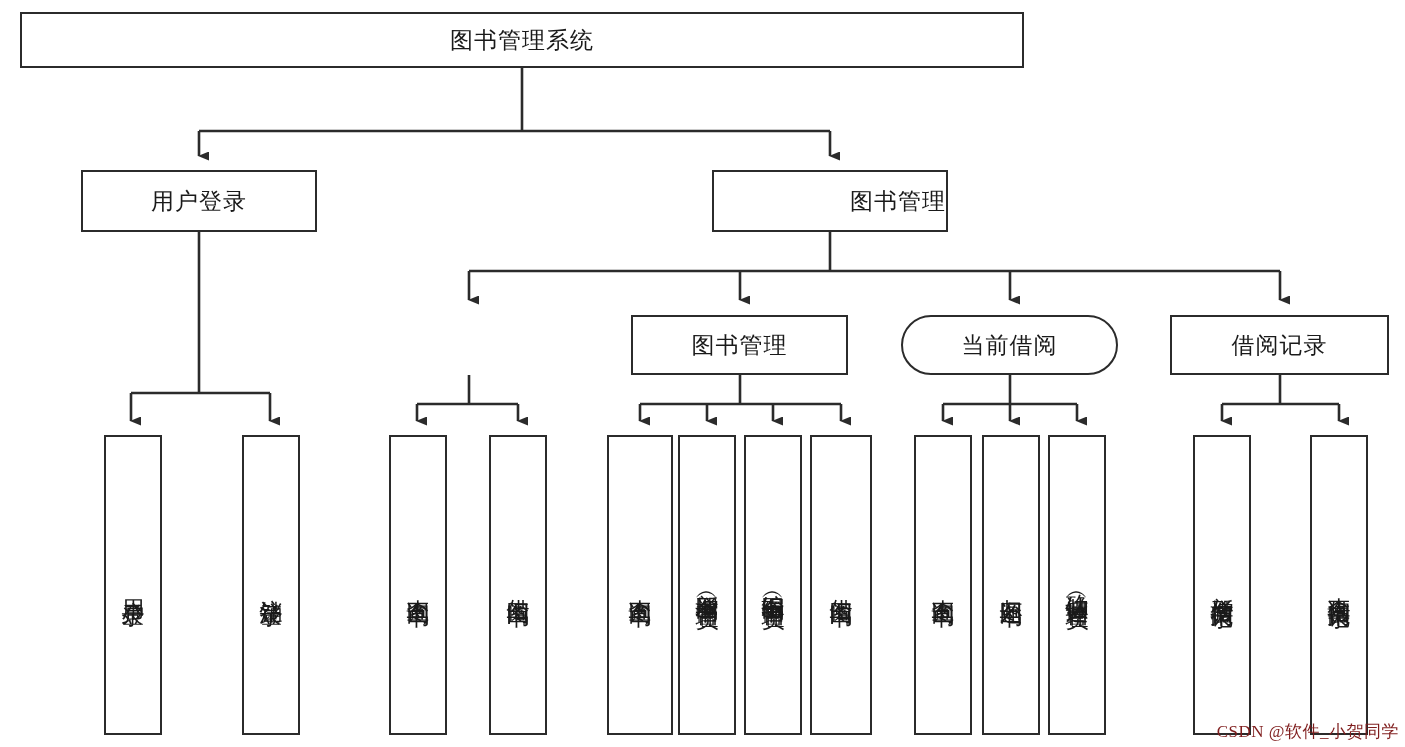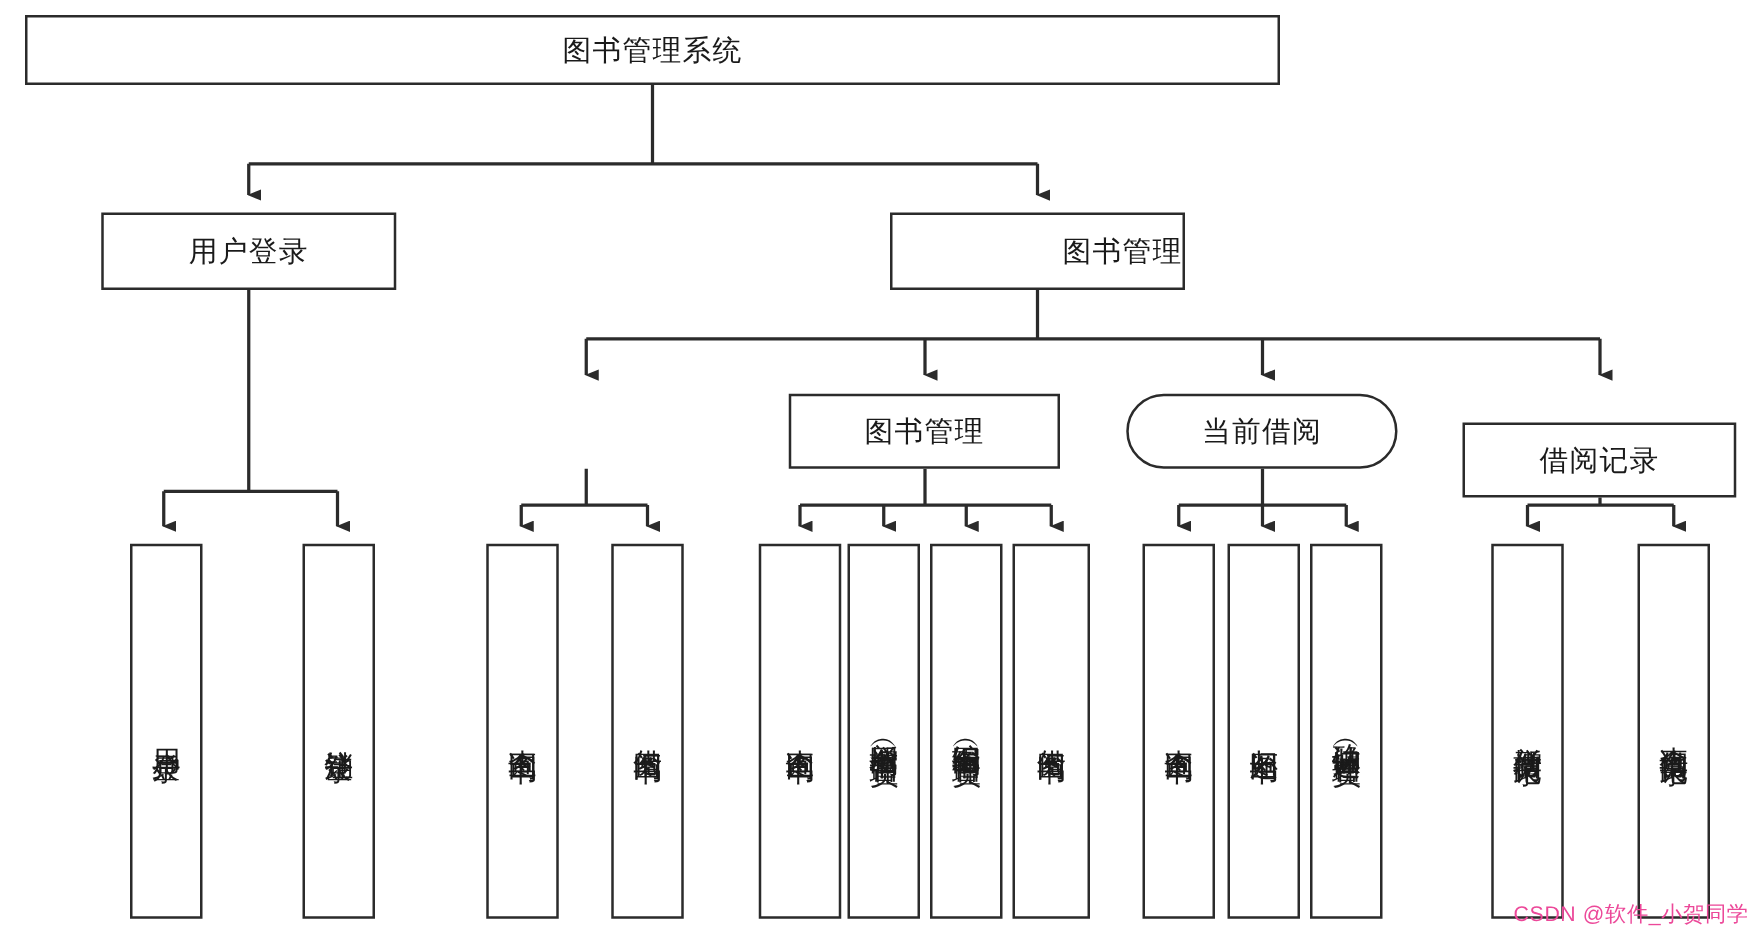--- a/index.html
+++ b/index.html
@@ -54,23 +54,24 @@
     writing-mode: vertical-rl;
     text-orientation: upright;
     display: block;
     max-height: 100%;
   }
   .watermark {
     position: absolute;
     right: 6px;
     bottom: 4px;
     font-size: 17px;
-    color: #ec4899;
+    color: #7f1d1d;
     letter-spacing: 0.5px;
     white-space: nowrap;
+    font-family: Liberation Serif, serif;
   }
 </style>
 </head>
 <body>
 
 <div id="canvas">
 
   <svg id="edges" viewBox="0 0 1405 747">
     <defs>
       <marker id="arrow" markerWidth="9" markerHeight="11" refX="4.5" refY="10" orient="auto" markerUnits="userSpaceOnUse">
@@ -131,21 +132,21 @@
   <div class="node horiz" style="left:712px; top:170px; width:236px; height:62px;justify-content:flex-end;">
     <span>图书管理</span>
   </div>
 
   <div class="node horiz" style="left:631px; top:315px; width:217px; height:60px;">
     <span>图书管理</span>
   </div>
   <div class="node horiz" style="left:901px; top:315px; width:217px; height:60px;border-radius:30px;">
     <span>当前借阅</span>
   </div>
-  <div class="node horiz" style="left:1170px; top:315px; width:219px; height:60px;margin-top:23px;">
+  <div class="node horiz" style="left:1170px; top:315px; width:219px; height:60px;">
     <span>借阅记录</span>
   </div>
 
   <div class="node vert" style="left:104px; top:435px; width:58px; height:300px;">
     <span class="vlabel">用户登录</span>
   </div>
   <div class="node vert" style="left:242px; top:435px; width:58px; height:300px;">
     <span class="vlabel">注销登录</span>
   </div>
 

